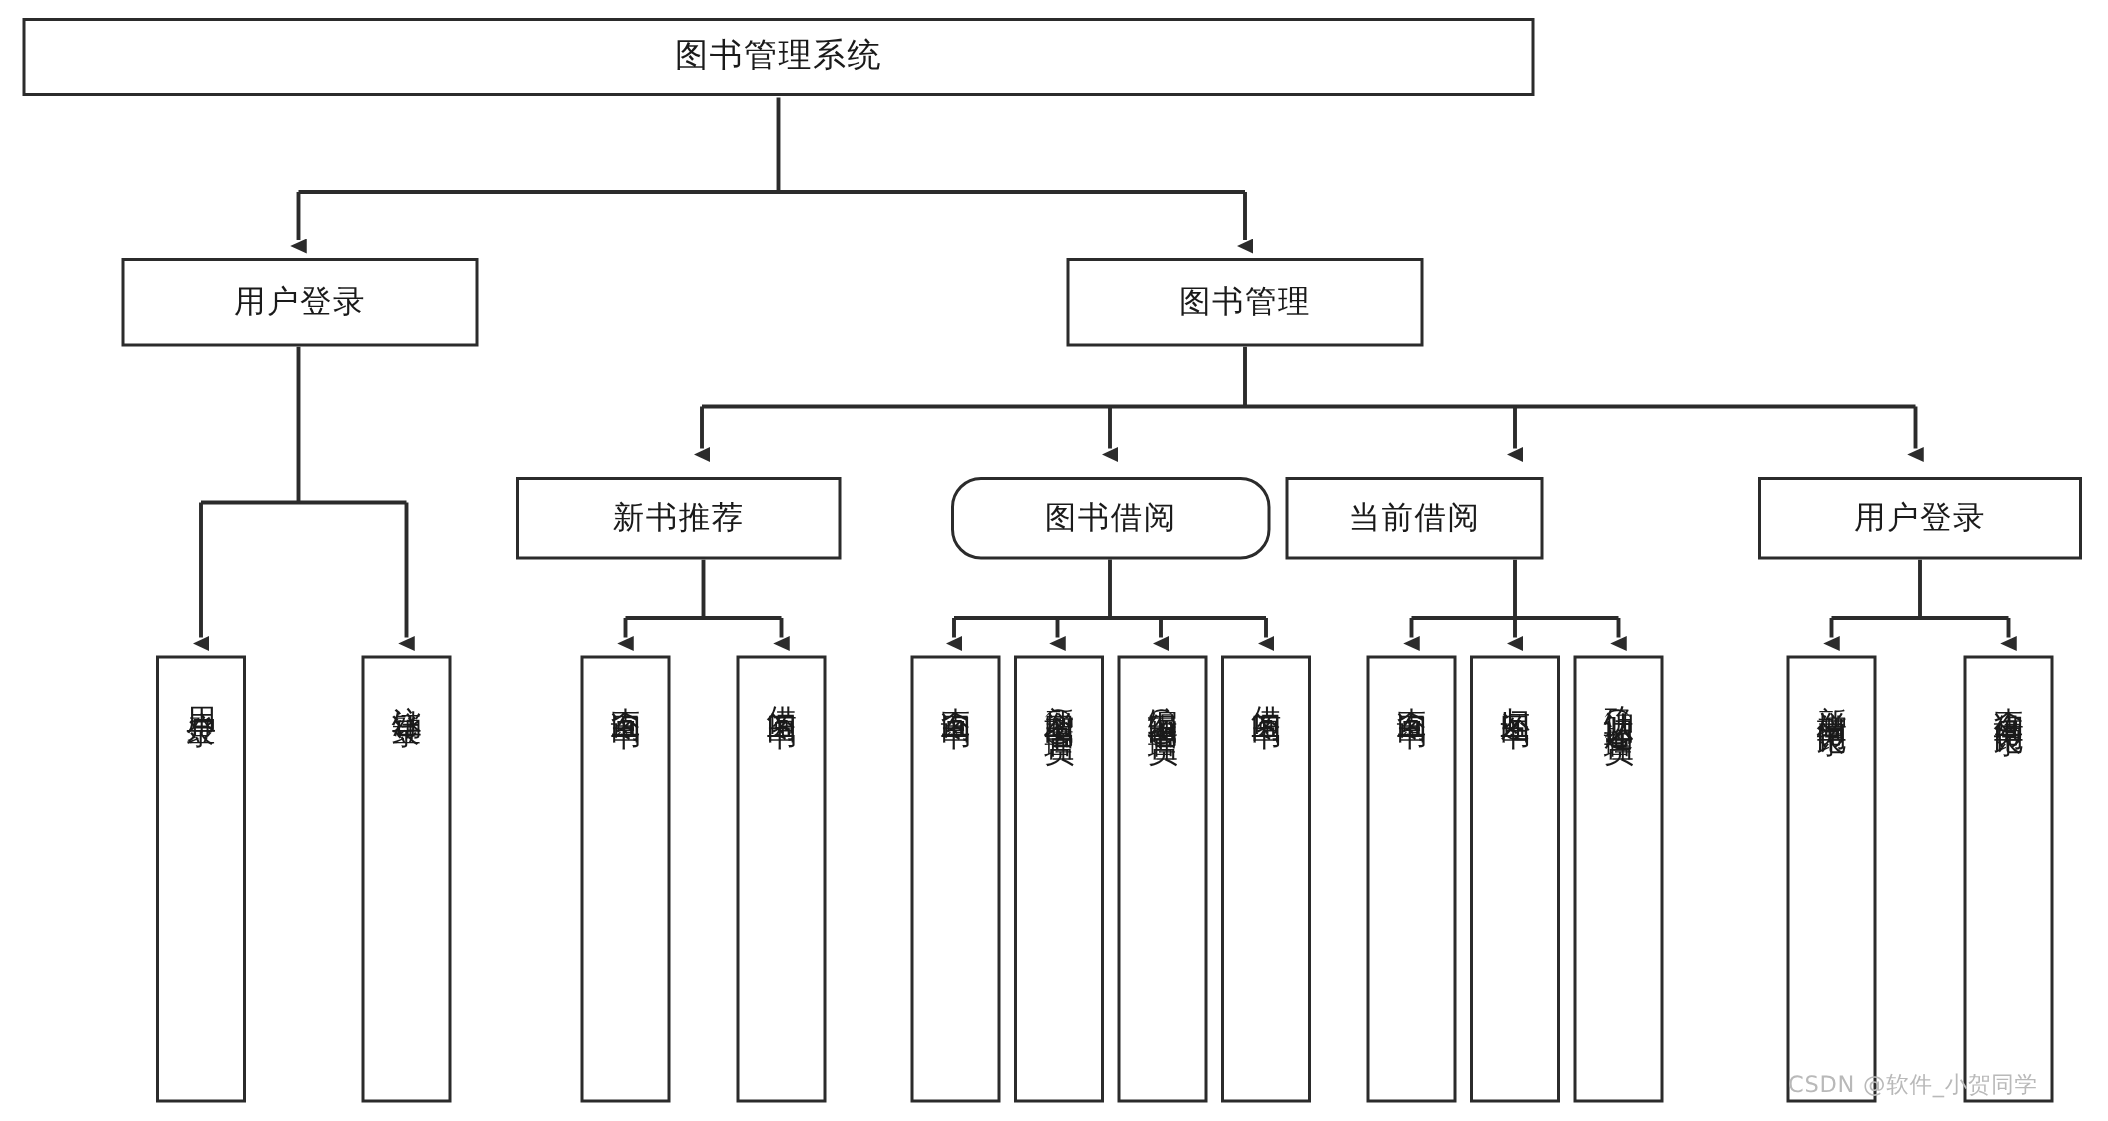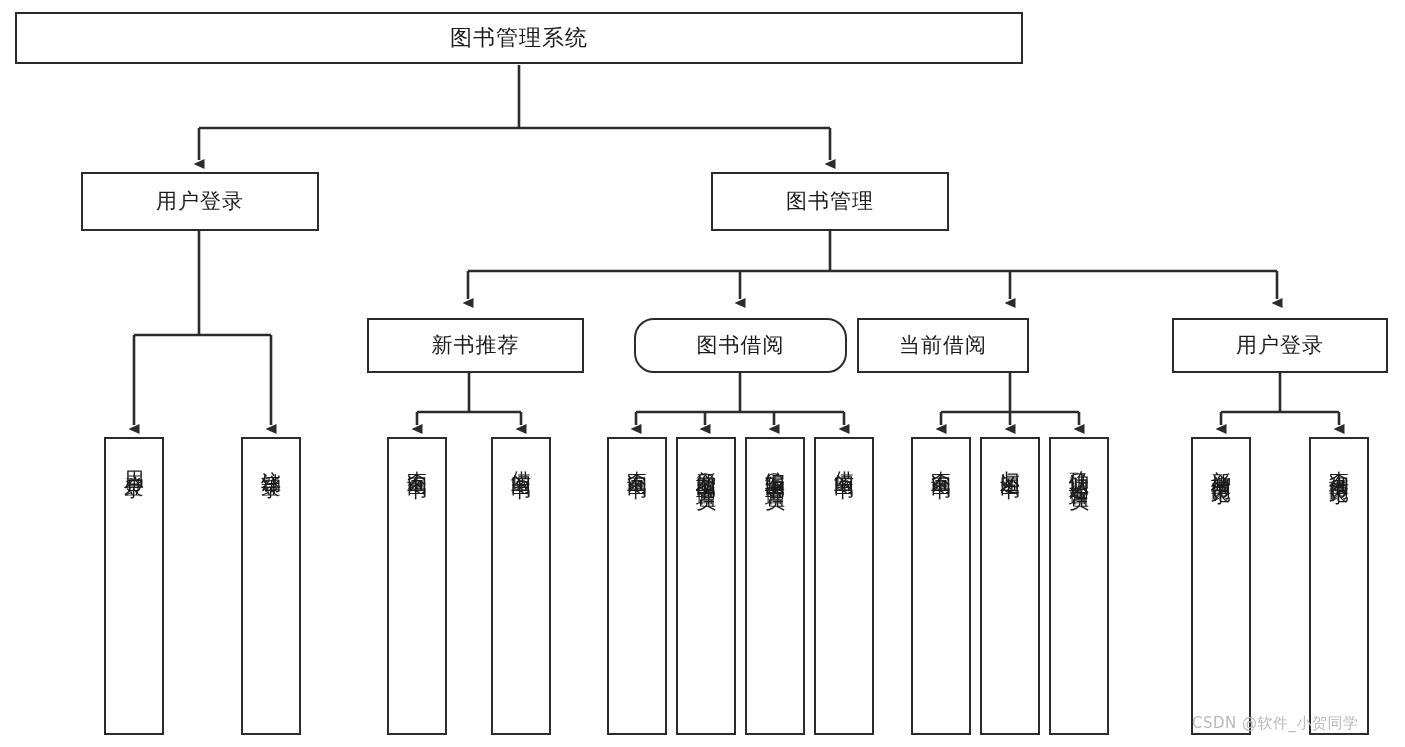--- a/index.html
+++ b/index.html
@@ -128,21 +128,21 @@
     <span>图书管理系统</span>
   </div>
 
   <div class="node h" style="left:81px; top:172px; width:238px; height:59px;">
     <span>用户登录</span>
   </div>
   <div class="node h" style="left:711px; top:172px; width:238px; height:59px;">
     <span>图书管理</span>
   </div>
 
-  <div class="node h" style="left:367px; top:318px; width:217px; height:55px;">
+  <div class="node h" style="left:344px; top:318px; width:217px; height:55px;">
     <span>新书推荐</span>
   </div>
   <div class="node h" style="left:634px; top:318px; width:213px; height:55px;border-radius:20px;">
     <span>图书借阅</span>
   </div>
   <div class="node h" style="left:857px; top:318px; width:172px; height:55px;">
     <span>当前借阅</span>
   </div>
   <div class="node h" style="left:1172px; top:318px; width:216px; height:55px;">
     <span>用户登录</span>

